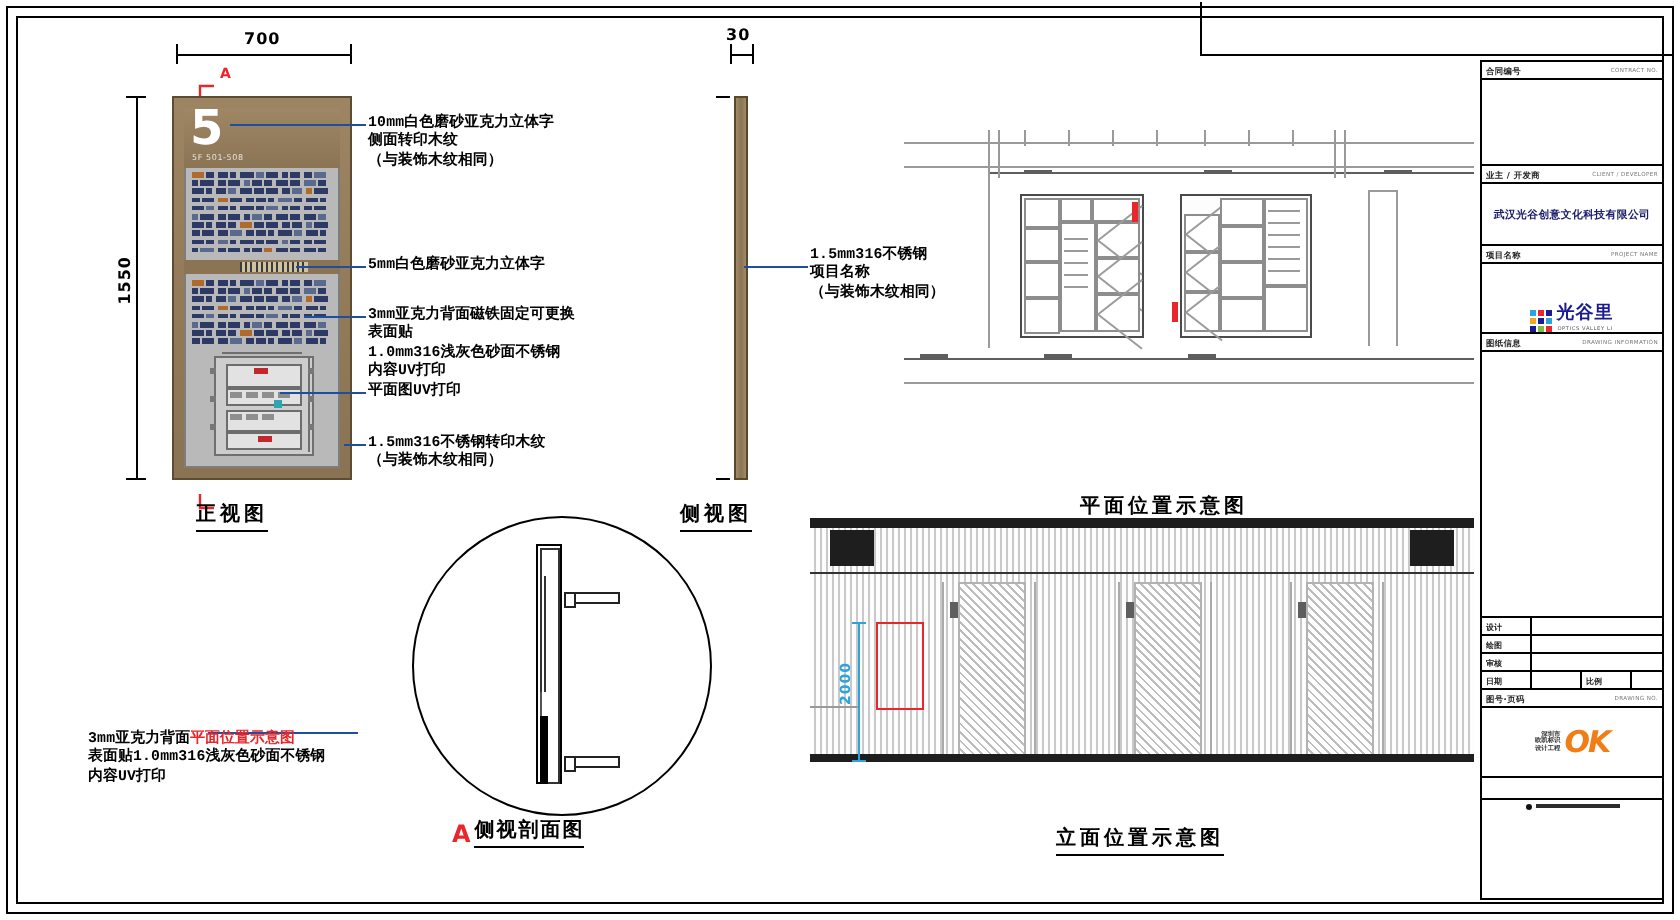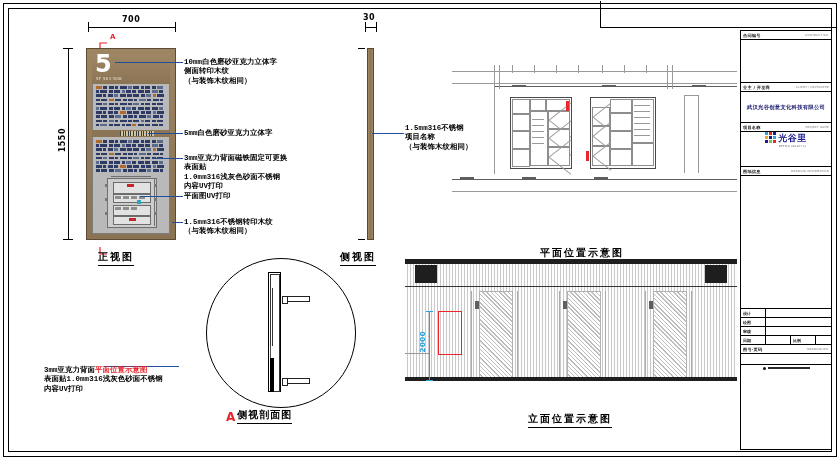--- a/index.html
+++ b/index.html
@@ -107,21 +107,21 @@
       border-bottom:1.4px solid #000;padding-bottom:1px;white-space:nowrap;}
 
   
   .tb{left:740px;top:30px;width:92px;height:420px;border:1px solid #000;box-sizing:border-box;}
   .tb-h{display:flex;align-items:center;justify-content:space-between;
       height:8px;padding:0 2px;border-bottom:1px solid #000;background:#fff;}
   .tb-h .cn{font-size:4.2px;font-weight:700;color:#222;letter-spacing:.2px;}
   .tb-h .en{font-size:2.8px;color:#777;letter-spacing:.2px;}
   .tb-body{height:30px;display:flex;align-items:center;justify-content:center;}
   .tb-co{font-size:5.4px;font-weight:700;color:#1a1a6e;letter-spacing:.2px;white-space:nowrap;}
-  .logo-wrap{display:flex;align-items:flex-start;justify-content:center;gap:2px;height:100%;}
+  .logo-wrap{display:flex;align-items:flex-end;justify-content:center;gap:2px;height:100%;}
   .logo-sq{display:grid;grid-template-columns:repeat(3,3px);grid-template-rows:repeat(3,3px);gap:1px;}
   .logo-sq i{display:block;width:3px;height:3px;}
   .logo-txt{font-size:9px;font-weight:700;color:#1b1b8f;letter-spacing:.5px;}
   .logo-sub{font-size:2.6px;color:#555;letter-spacing:.3px;text-align:center;}
   .okl{font-size:15px;font-weight:700;color:#f07d16;font-style:italic;letter-spacing:-1px;}
   .oksm{font-size:3.2px;font-weight:700;color:#333;line-height:3.6px;text-align:right;}
   .tb-grid{display:flex;height:8px;border-bottom:1px solid #000;}
   .tb-grid .c{border-right:1px solid #000;display:flex;align-items:center;padding-left:2px;
       font-size:4px;font-weight:700;color:#222;}
   .tb-foot{height:6px;background:#fff;display:flex;align-items:center;justify-content:center;gap:2px;}
@@ -683,20 +683,28 @@
     <div class="tb-grid">
       <span class="c" style="width:22px">日期</span>
       <span class="c" style="width:22px"></span>
       <span class="c" style="width:22px">比例</span>
       <span class="c" style="flex:1;border-right:none"></span>
     </div>
     <div class="tb-h">
       <span class="cn">图号·页码</span>
       <span class="en">DRAWING NO.</span>
     </div>
+    <div style="height:34px;border-bottom:1px solid #000;display:flex;align-items:center;justify-content:center;gap:2px;">
+      <span class="oksm">
+        <span style="display:block">深圳市</span>
+        <span style="display:block">欧凯标识</span>
+        <span style="display:block">设计工程</span>
+      </span>
+      <span class="okl">OK</span>
+    </div>
     <div style="height:10px;border-bottom:1px solid #000;"></div>
     <div class="tb-foot">
       <span class="dot"></span>
       <span class="bar"></span>
     </div>
   </div>
 
 </div>
 
 </body></html>

